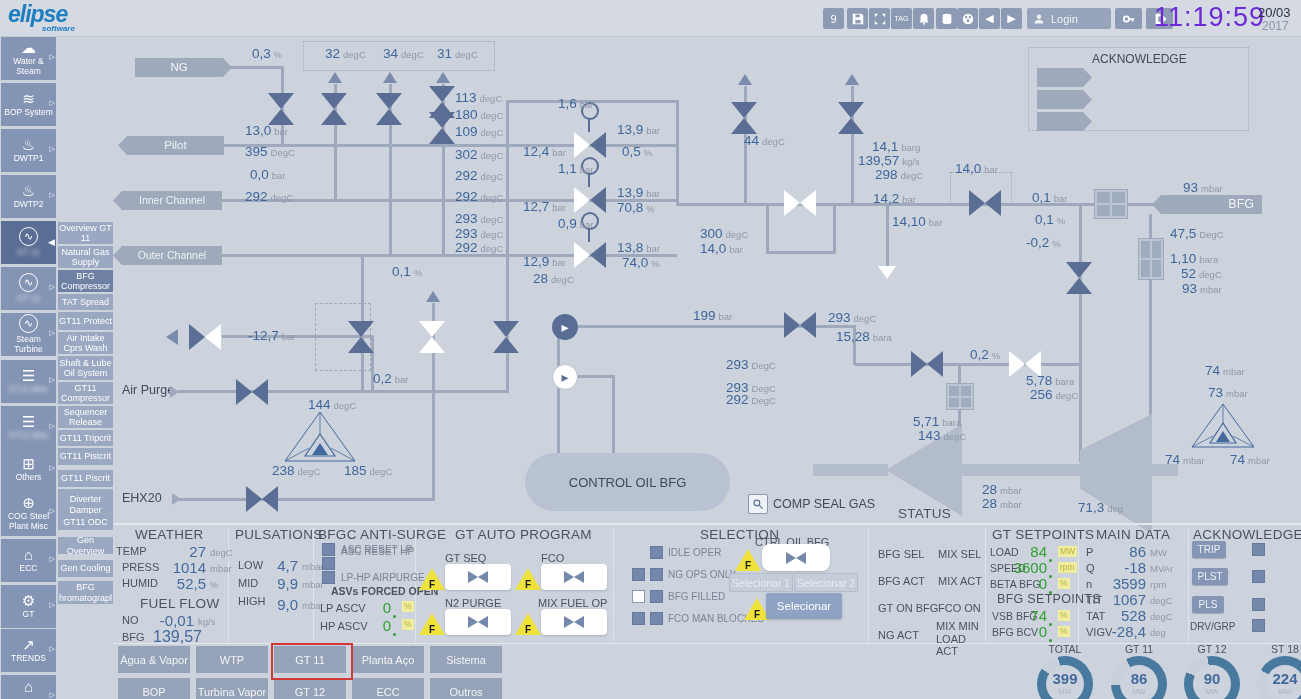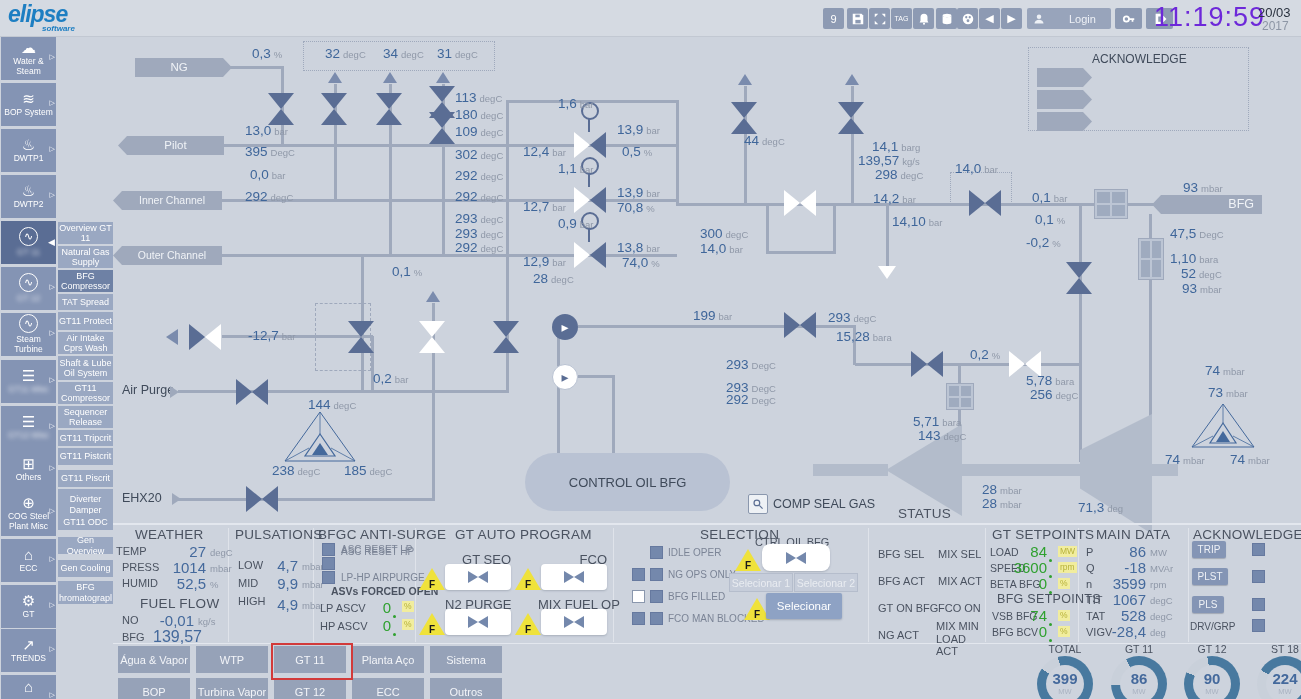--- a/index.html
+++ b/index.html
@@ -5,21 +5,21 @@
   html,body{margin:0;padding:0}
   body{width:1301px;height:699px;overflow:hidden;background:#cdd3dd;font-family:"Liberation Sans",sans-serif;position:relative}
   .abs{position:absolute}
   
   #topbar{position:absolute;left:0;top:0;width:1301px;height:36px;background:#d5dae2;border-bottom:1px solid #c2c8d2}
   .logo{position:absolute;left:8px;top:1px;color:#1d7ec2;font-style:italic;font-weight:bold;font-size:23px;letter-spacing:-1px}
   .logo-sub{position:absolute;left:42px;top:24px;color:#1d7ec2;font-size:8px;font-weight:bold;font-style:italic}
   #page-title{position:absolute;left:420px;top:9px;width:330px;text-align:center;color:#a2a8b4;font-size:16.5px;white-space:nowrap}
   .tbtn{position:absolute;top:8px;width:21px;height:21px;background:#8d9ab3;border-radius:2px;color:#fff;display:flex;align-items:center;justify-content:center;font-size:11px}
   .tbtn svg{width:14px;height:14px}
-  .loginbar{position:absolute;left:1027px;top:8px;width:84px;height:21px;background:#98a4bb;border-radius:2px;color:#eef1f6;font-size:11px;display:flex;align-items:center;gap:24px;padding-left:6px;box-sizing:border-box}
+  .loginbar{position:absolute;left:1027px;top:8px;width:84px;height:21px;background:#98a4bb;border-radius:2px;color:#eef1f6;font-size:11px;display:flex;align-items:center;gap:6px;padding-left:6px;box-sizing:border-box}
   .clock{position:absolute;left:1154px;top:2px;font-size:27px;color:#6d28d9;letter-spacing:1px}
   .dt1{position:absolute;left:1258px;top:5px;font-size:13px;color:#2b3340}
   .dt2{position:absolute;left:1262px;top:19px;font-size:12px;color:#8d96a5}
   
   .stile{position:absolute;left:1px;width:55px;background:#8494b4;color:#fff;display:flex;flex-direction:column;align-items:center;justify-content:center;text-align:center;font-size:8.5px;line-height:1.15;height:43px}
   .stile.sel{background:#5a6d94}
   .stile .ic{font-size:15px;line-height:1;margin-bottom:2px}
   .stile .circ{border:1.5px solid #fff;border-radius:50%;width:17px;height:17px;font-size:11px;display:flex;align-items:center;justify-content:center;margin-bottom:2px}
   .stile .caret{position:absolute;right:1px;top:16px;font-size:7px;color:#fff}
   .blurred{filter:blur(2px);opacity:.75}
@@ -62,21 +62,21 @@
   .sep{position:absolute;background:#dfe3ea;width:1px;top:528px;height:114px}
   .panel-h{position:absolute;color:#4a5260;font-size:13.5px;white-space:nowrap;letter-spacing:.3px}
   .plabel{position:absolute;color:#4a5260;font-size:11px;white-space:nowrap}
   .pval{position:absolute;color:#44699c;font-size:15px;white-space:nowrap;text-align:right}
   .punit{position:absolute;color:#8f98a8;font-size:9.5px;white-space:nowrap}
   .gval{color:#2fa12f}
   .gval::after{content:"";display:inline-block;width:3px;height:3px;border-radius:50%;background:#2fa12f;margin-left:2px;vertical-align:-5px}
   .ybadge{position:absolute;background:#f1ed9e;color:#b7b23a;font-size:8.5px;padding:0 2px;height:11px;line-height:11px}
   .chk{position:absolute;width:13px;height:13px;background:#7488ac;border:1px solid #66799f;box-sizing:border-box}
   .chk.white{background:#fff;border:1px solid #8a97ad}
-  .clabel{position:absolute;text-align:right;font-size:13px;color:#4a5260;white-space:nowrap}
+  .clabel{position:absolute;text-align:left;font-size:11px;color:#4a5260;white-space:nowrap}
   .vbtn{position:absolute;background:#fff;border-radius:4px;box-shadow:0 1px 2px rgba(60,70,90,.25);display:flex;align-items:center;justify-content:center}
   .mbow{position:relative;width:20px;height:12px;display:inline-block}
   .mbow::before,.mbow::after{content:"";position:absolute;top:0;width:0;height:0;border-top:6px solid transparent;border-bottom:6px solid transparent}
   .mbow::before{left:0;border-left:10px solid #7488ac}
   .mbow::after{right:0;border-right:10px solid #7488ac}
   .fw{position:absolute;width:26px;height:22px;background:#efe23b;clip-path:polygon(50% 0,100% 100%,0 100%);color:#1a1a1a;font-size:10px;font-weight:bold;display:flex;align-items:flex-end;justify-content:center}
   .selbtn{position:absolute;font-size:10.5px;display:flex;align-items:center;justify-content:center;white-space:nowrap}
   .selbtn.dis{background:#c6cdda;color:#e9ecf1;border:1px solid #b5bdcc}
   .selbtn.main{background:#8ea2c4;color:#fff;border-radius:2px;box-shadow:0 1px 2px rgba(60,70,90,.3);font-size:11.5px}
   .ackbtn{position:absolute;background:#8495b5;color:#eef1f6;font-size:10px;display:flex;align-items:center;justify-content:center;border-radius:2px;box-shadow:0 1px 1px rgba(60,70,90,.3)}
@@ -500,21 +500,21 @@
 <div class="pval" style="left:132px;top:628px;width:70px;font-size:16px">139,57</div>
 
 <div class="panel-h" style="left:235px;top:527px">PULSATIONS</div>
 <div class="plabel" style="left:238px;top:559px">LOW</div>
 <div class="pval" style="left:262px;top:557px;width:36px">4,7</div>
 <div class="punit" style="left:302px;top:561px">mbar</div>
 <div class="plabel" style="left:238px;top:577px">MID</div>
 <div class="pval" style="left:262px;top:575px;width:36px">9,9</div>
 <div class="punit" style="left:302px;top:579px">mbar</div>
 <div class="plabel" style="left:238px;top:595px">HIGH</div>
-<div class="pval" style="left:262px;top:596px;width:36px">4,9</div>
+<div class="pval" style="left:262px;top:596px;width:36px">9,0</div>
 <div class="punit" style="left:302px;top:600px">mbar</div>
 
 <div class="panel-h" style="left:318px;top:527px">BFGC ANTI-SURGE</div>
 <div class="chk" style="left:322px;top:543px"></div>
 <div class="plabel" style="left:341px;top:544px;font-size:10px;color:#7b8496">ASC RESET LP</div>
 <div class="chk" style="left:322px;top:557px"></div>
 <div class="plabel" style="left:341px;top:546px;font-size:10px;color:#7b8496">ASC RESET HP</div>
 <div class="chk" style="left:322px;top:571px"></div>
 <div class="plabel" style="left:341px;top:572px;font-size:10px;color:#7b8496">LP-HP AIRPURGE</div>
 <div class="plabel" style="left:331px;top:585px;font-weight:bold;font-size:10.5px">ASVs FORCED OPEN</div>

